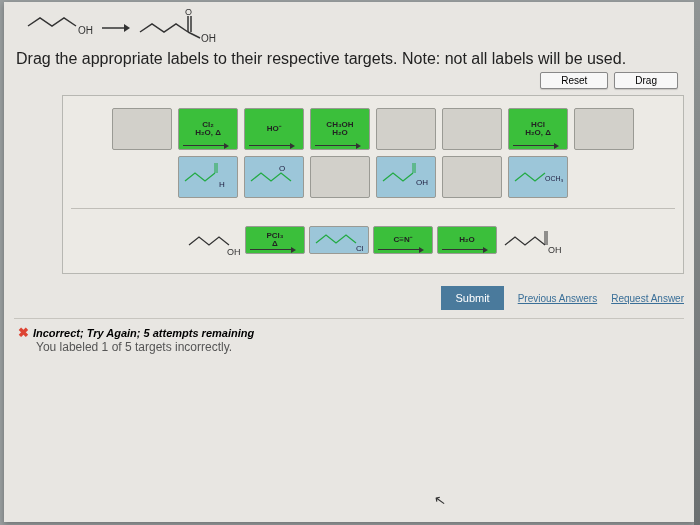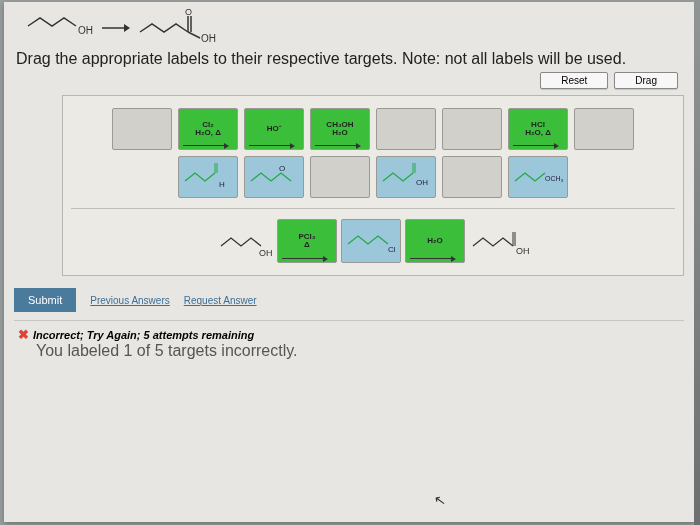--- a/index.html
+++ b/index.html
@@ -43,48 +43,48 @@
     margin-left:48px;
   }
   .row { display:flex; gap:6px; justify-content:center; margin:6px 0; align-items:center;}
   .tile {
     width:60px; height:42px; border:1px solid #9a9a94;
     display:flex; align-items:center; justify-content:center;
     font-size:9px; text-align:center; line-height:1.1;
     position:relative;
     border-radius:2px;
   }
-  .tile.short { height:44px;}
+  .tile.short { height:28px;}
   .grey { background:#d2d0ca; }
   .green { background:#3bbf3b; color:#0a3; }
   .green span { color:#222; font-weight:bold;}
   .blue { background:#9cc6d9; }
   .label2 { color:#115; font-size:8px; font-weight:bold; }
   .arrow-tile::after{
     content:''; position:absolute; bottom:3px; left:4px; right:10px;
     height:1px; background:#333;
   }
   .arrow-tile::before{
     content:''; position:absolute; bottom:0px; right:8px;
     border-left:5px solid #333; border-top:3px solid transparent; border-bottom:3px solid transparent;
   }
   hr.sep { border:none; border-top:1px solid #c0beb8; margin:10px 0;}
-  .submit-bar { margin-top:12px; display:flex; align-items:center; gap:14px;}
+  .submit-bar { margin-top:12px; display:flex; align-items:center; gap:14px;justify-content:flex-end;}
   .submit-btn {
     background:#4a7a9c; color:#fff; border:none; padding:6px 14px;
     font-size:11px; cursor:pointer;
   }
   .linklike { color:#3a6f98; font-size:10px; text-decoration:underline; cursor:pointer;}
   .feedback {
     margin-top:8px; border-top:1px solid #c7c5bf; padding:6px 4px;
     font-size:11px;
   }
   .fb-title { font-weight:bold;font-style:italic; }
   .fb-x { color:#d43; font-weight:bold; font-size:13px; margin-right:4px;}
-  .fb-sub { color:#555; font-size:16px; margin-left:18px;}
+  .fb-sub { color:#555; font-size:12px; margin-left:18px;}
   .cursor {
     position:absolute; left:430px; top:490px; font-size:14px; color:#333;
     transform: rotate(-10deg);
   }
   .right-gap {
     position:absolute; right:0; top:0; width:6px; height:525px;
     background:linear-gradient(#8f9494,#6b6f70);
   }
   .stack { display:flex; flex-direction:column; align-items:center; line-height:1.05;}
 </style>
@@ -195,20 +195,23 @@
             <span class="label2">Δ</span>
           </div>
       </div>
       <div class="tile blue short">
         <svg width="54" height="30">
             <polyline points="4,18 14,10 24,18 34,10 44,18" stroke="#2a4" fill="none" stroke-width="1.3"></polyline>
         <text x="44" y="26" font-size="8" fill="#224">Cl</text>
           </svg>
       </div>
       <div class="tile green arrow-tile short">
+        <span class="label2">C≡N⁻</span>
+      </div>
+      <div class="tile green arrow-tile short">
         <span class="label2">H₂O</span>
       </div>
       <svg width="60" height="42">
         <polyline points="4,26 14,18 24,26 34,18 44,26" stroke="#333" fill="none" stroke-width="1.3"></polyline>
         <line x1="44" y1="26" x2="44" y2="12" stroke="#333"></line>
           <line x1="46" y1="26" x2="46" y2="12" stroke="#333"></line>
         <text x="47" y="34" font-size="9" fill="#333">OH</text>
       </svg>
     </div>
 

